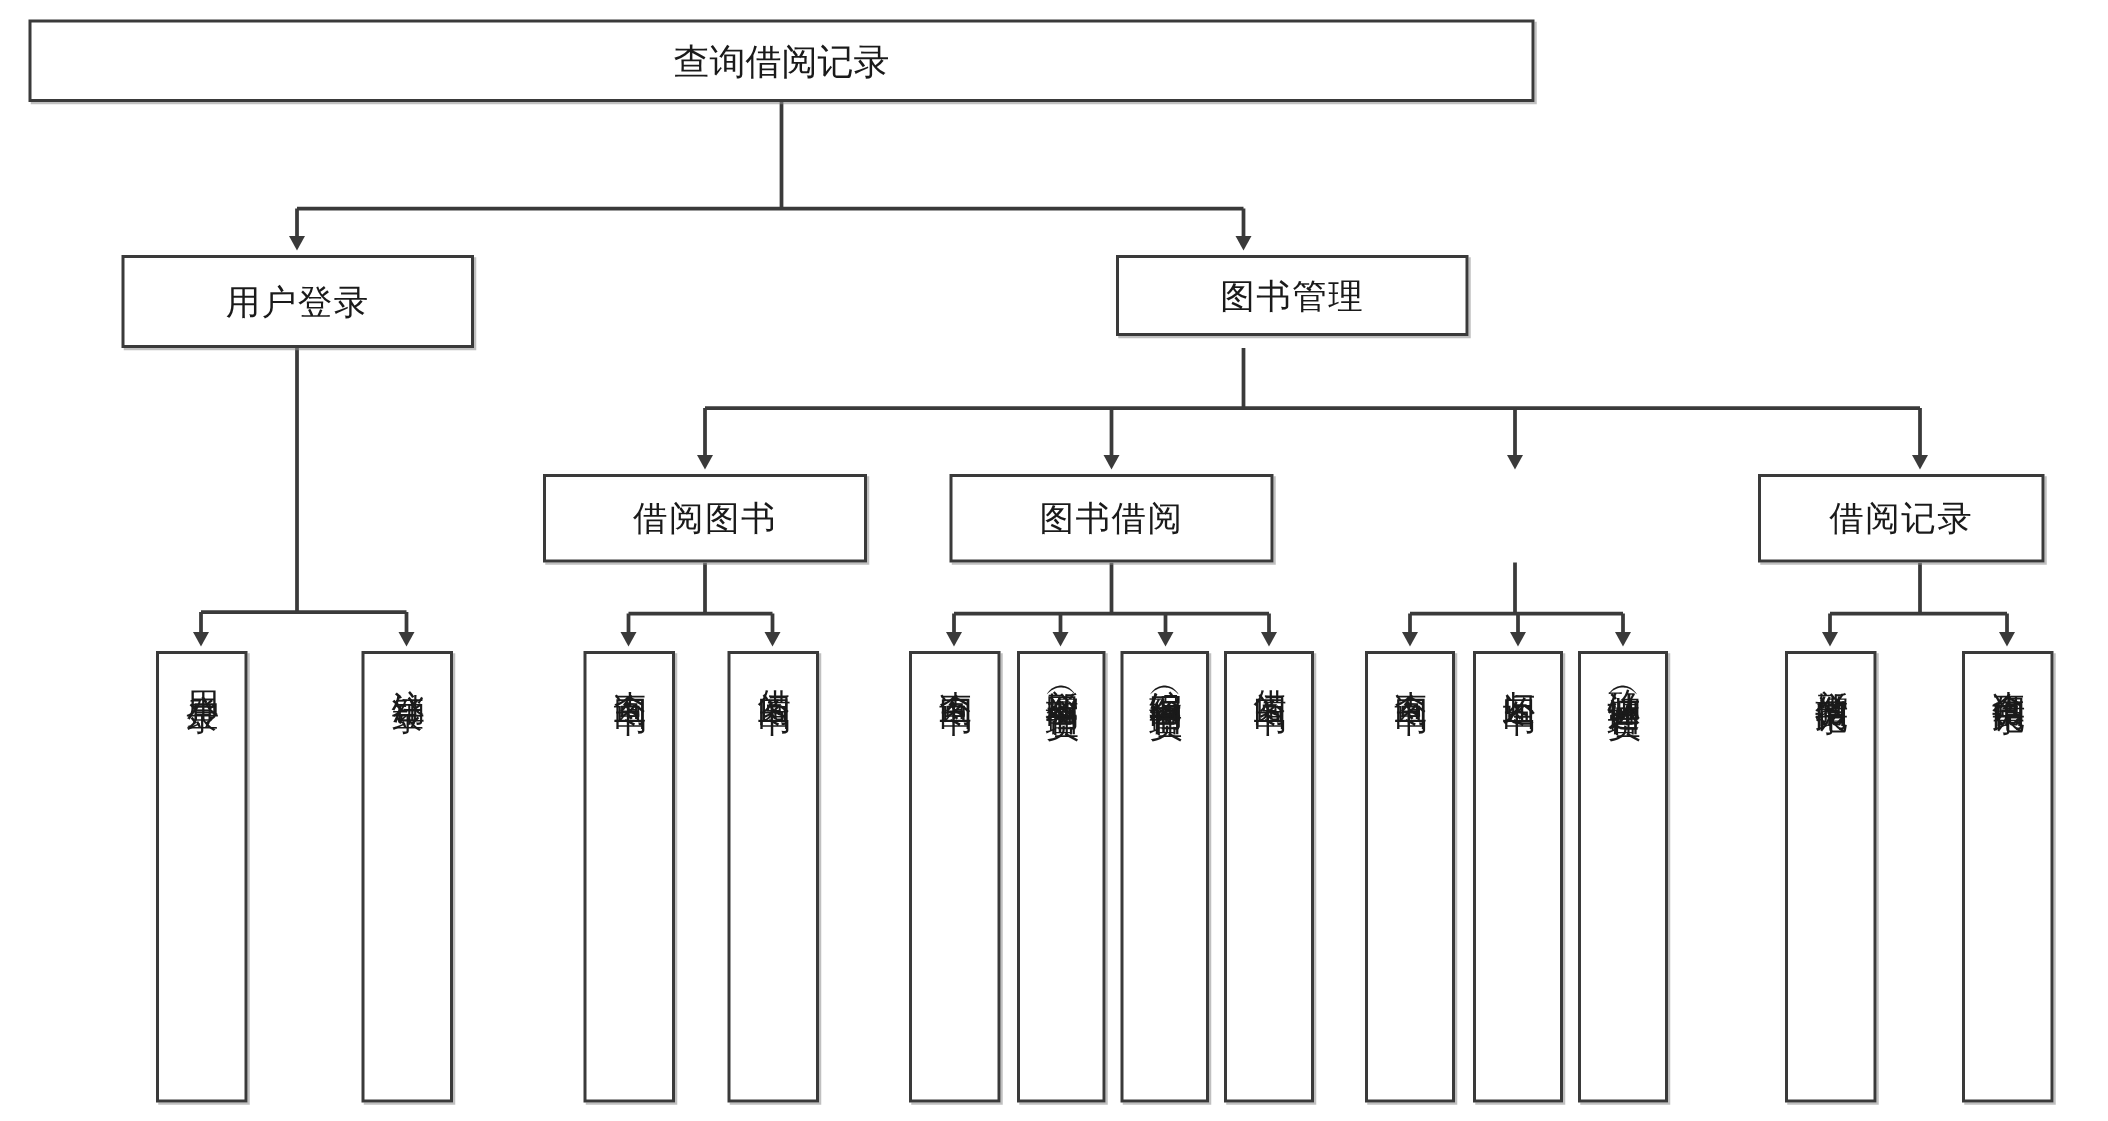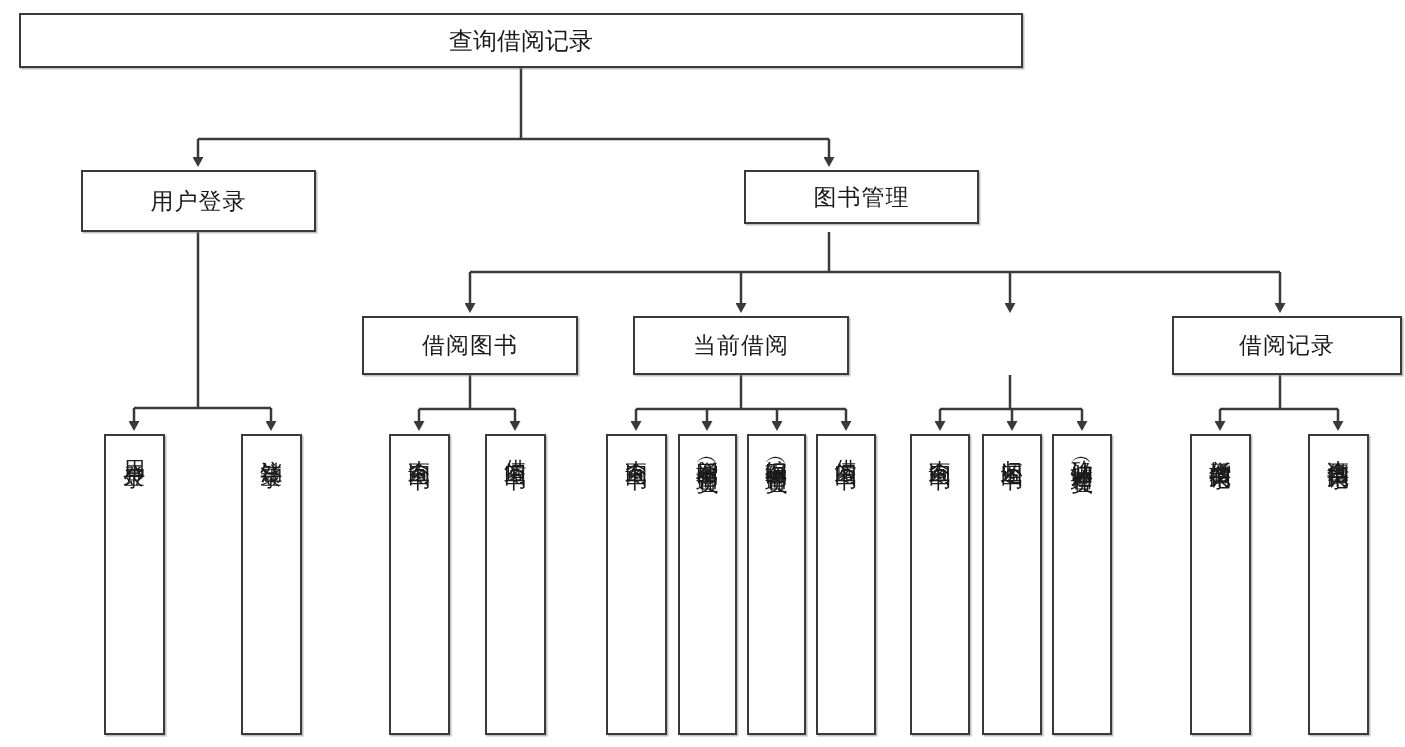--- a/index.html
+++ b/index.html
@@ -135,23 +135,23 @@
     <span>用户登录</span>
   </div>
   <div class="node h-node" style="left:744px; top:170px; width:235px; height:54px;">
     <span>图书管理</span>
   </div>
 
   <div class="node h-node" style="left:362px; top:316px; width:216px; height:59px;">
     <span>借阅图书</span>
   </div>
   <div class="node h-node" style="left:633px; top:316px; width:216px; height:59px;">
-    <span>当前借阅</span>
+    <span>图书借阅</span>
   </div>
-  <div class="node h-node" style="left:1172px; top:316px; width:230px; height:59px;">
+  <div class="node h-node" style="left:1172px; top:316px; width:191px; height:59px;">
     <span>借阅记录</span>
   </div>
 
   <div class="node leaf-node" style="left:104px; top:434px; width:61px; height:301px;">
     <span class="vtext">用户登录</span>
   </div>
   <div class="node leaf-node" style="left:241px; top:434px; width:61px; height:301px;">
     <span class="vtext">注销登录</span>
   </div>
 

